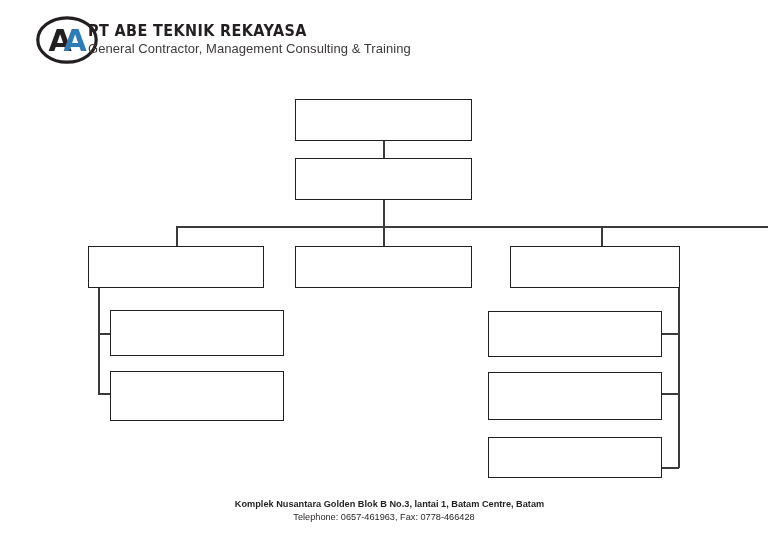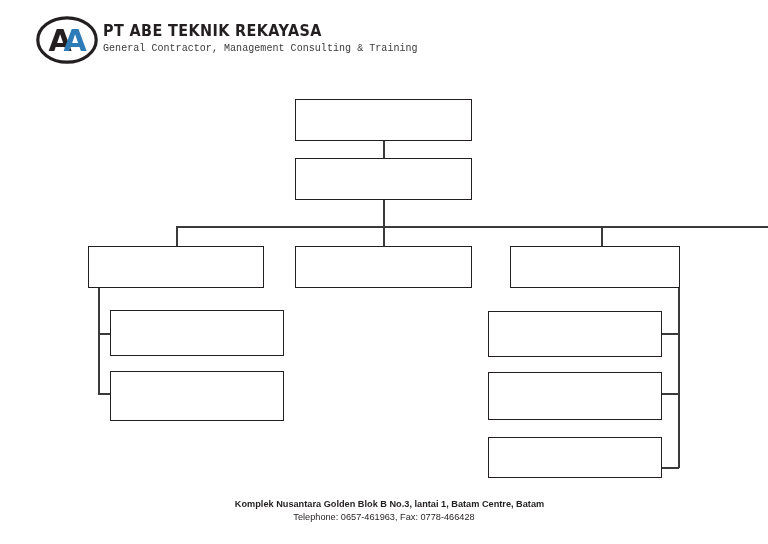--- a/index.html
+++ b/index.html
@@ -28,39 +28,39 @@
     position: absolute;
     left: 36px;
     top: 16px;
     width: 62px;
     height: 48px;
   }
   .logo-mark svg { display: block; }
 
   .brand-block {
     position: absolute;
-    left: 103px;
+    left: 88px;
     top: 23px;
     width: 330px;
   }
   .brand-name {
     font-family: "DejaVu Sans", sans-serif;
     font-weight: bold;
     font-size: 15.5px;
     letter-spacing: 0.4px;
     line-height: 17px;
     color: #231f20;
     white-space: nowrap;
     transform: scaleX(0.93);
     transform-origin: left center;
   }
   .brand-tagline {
     margin-top: 4px;
-    font-family: Liberation Mono, monospace;
-    font-size: 10px;
+    font-family: Liberation Sans, sans-serif;
+    font-size: 13px;
     line-height: 9px;
     letter-spacing: 0.05px;
     color: #3d3a39;
     white-space: nowrap;
   }
 
   
   .chart-canvas {
     position: absolute;
     left: 0;

